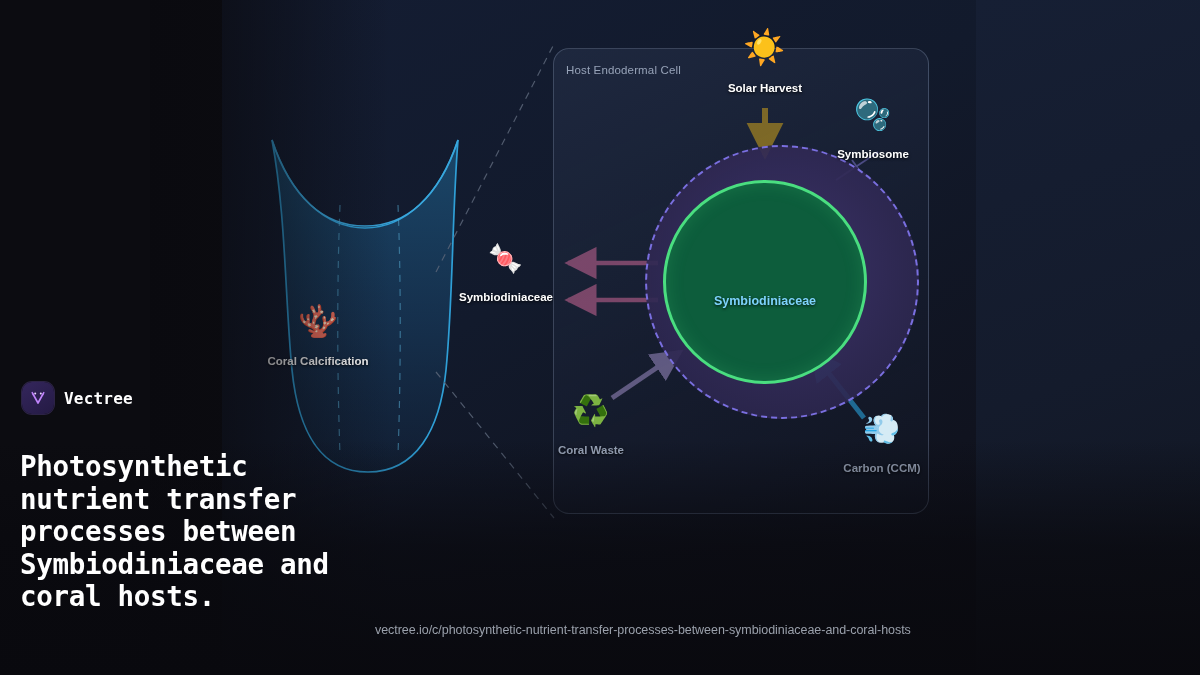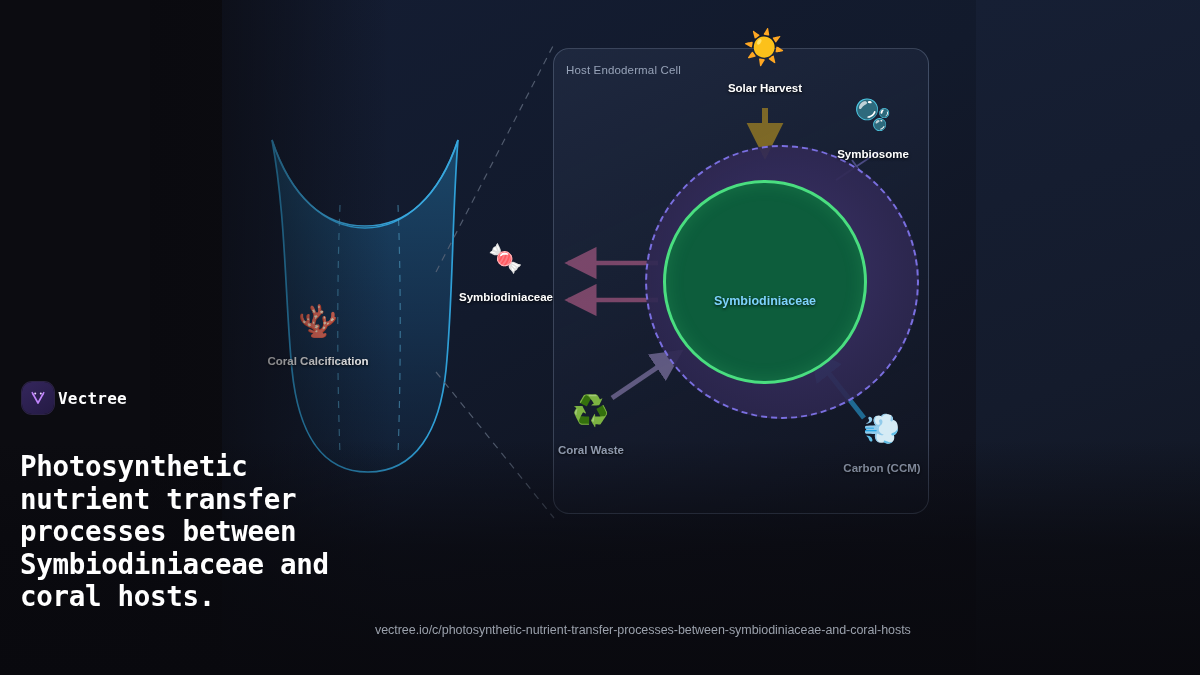--- a/index.html
+++ b/index.html
@@ -89,21 +89,21 @@
     background:#0d5d3c;
     box-shadow:0 0 18px rgba(74,222,128,.18) inset;
   }
   .cell-label {
     position:absolute; left:663px; top:294px; width:204px;
     text-align:center; font-size:12.5px; font-weight:bold; color:#7dd3fc;
     text-shadow:0 1px 3px rgba(0,0,0,.8);
   }
 
   
-  .brand { position:absolute; left:22px; top:382px; display:flex; align-items:center; gap:4px; }
+  .brand { position:absolute; left:22px; top:382px; display:flex; align-items:center; gap:10px; }
   .brand-mark {
     width:32px; height:32px; border-radius:10px;
     background:linear-gradient(145deg,#34265c,#241a44);
     display:flex; align-items:center; justify-content:center;
     box-shadow:0 0 0 1px rgba(160,120,255,.22);
   }
   .brand-name {
     font-family:"DejaVu Sans Mono", monospace;
     font-size:16px; font-weight:bold; color:#ffffff; letter-spacing:.2px;
   }

